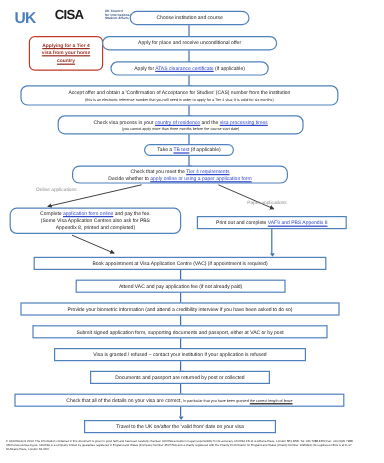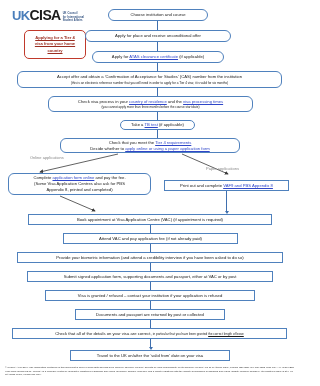--- a/index.html
+++ b/index.html
@@ -11,28 +11,28 @@
   }
   #page {
     position: relative;
     width: 298px; height: 386px;
     background: #ffffff;
   }
 
   
   .logo-wrap {
     position: absolute; left: 12px; top: 8px;
-    display: flex; align-items: flex-end; gap: 0;
+    display: flex; align-items: flex-start; gap: 16px;
   }
   .logo-uk {
     font-size: 13px; font-weight: bold; letter-spacing: -0.6px;
     color: #4a7ebb; line-height: 1;
   }
   .logo-cisa {
-    font-size: 14px; font-weight: bold; letter-spacing: -0.6px;
+    font-size: 11px; font-weight: bold; letter-spacing: -0.6px;
     color: #1b1b1b; line-height: 1;
   }
   .logo-sub {
     margin-left: 2px;
     font-size: 2.6px; line-height: 1.25; color: #2f4f7f;
     font-weight: bold; letter-spacing: 0.1px;
   }
 
   
   .title-box {

